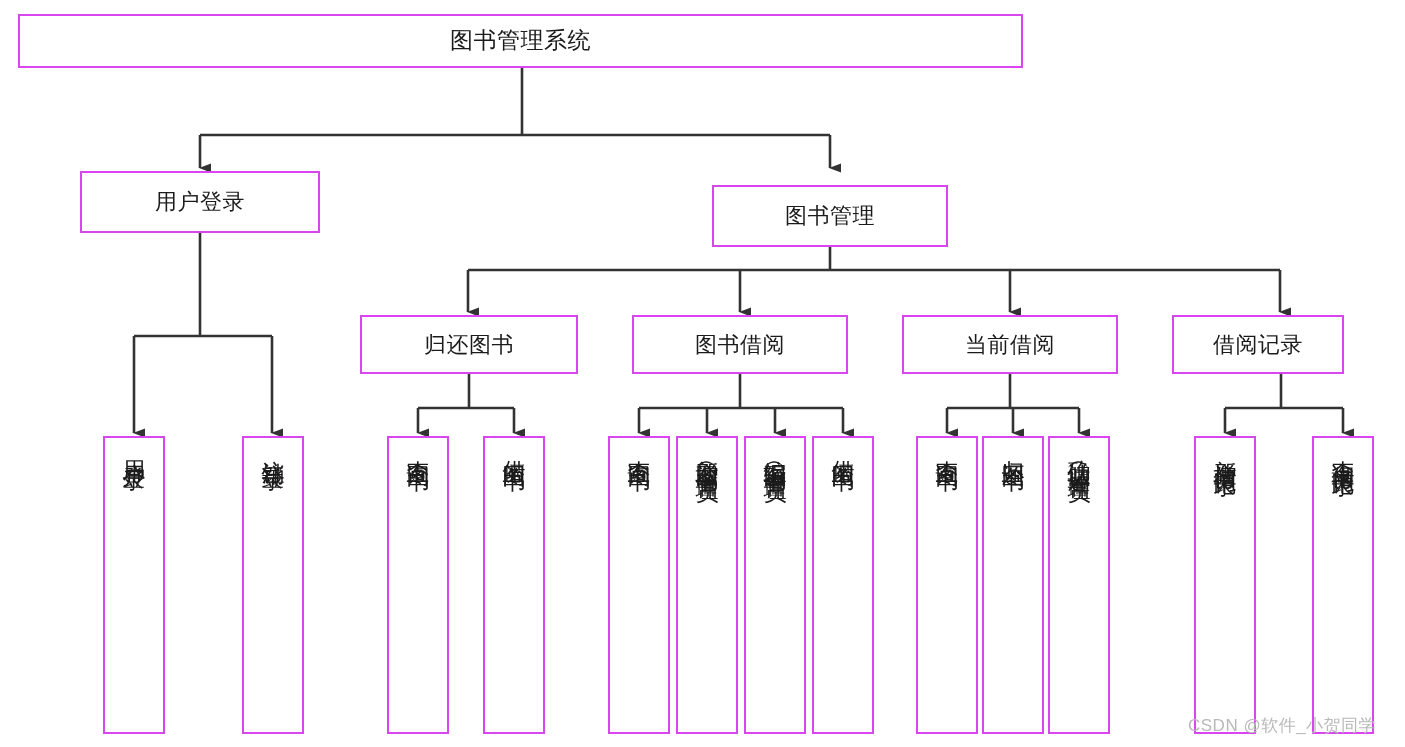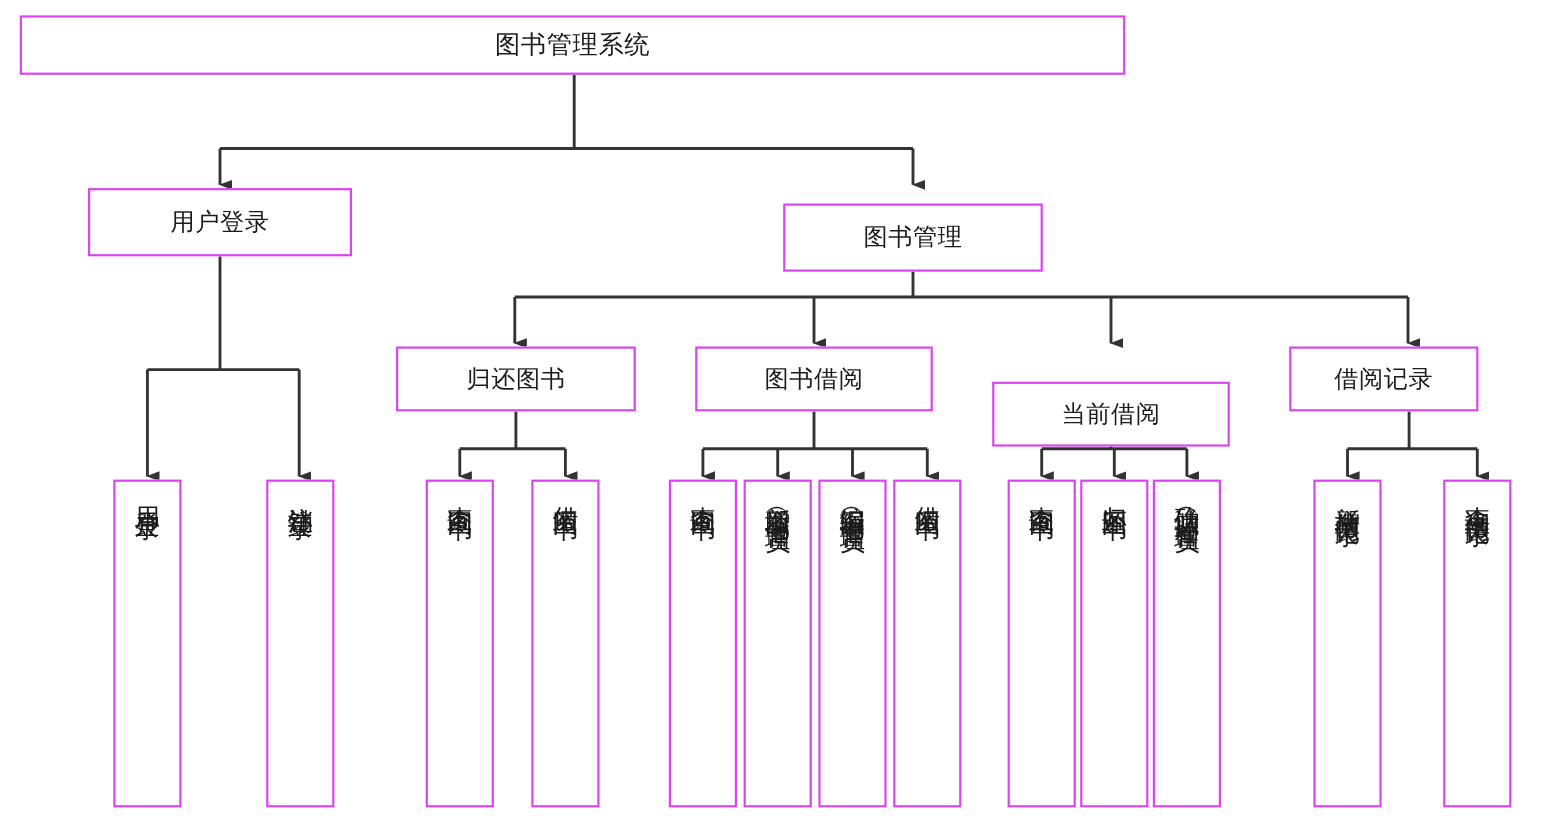--- a/index.html
+++ b/index.html
@@ -128,21 +128,21 @@
       </div>
       <div class="node-box horizontal level2" style="left: 712px; top: 171px; width: 236px; height: 62px; margin-top: 14px;">
         <span class="node-label">图书管理</span>
       </div>
       <div class="node-box horizontal level3" style="left: 360px; top: 315px; width: 218px; height: 59px;">
         <span class="node-label">归还图书</span>
       </div>
       <div class="node-box horizontal level3" style="left: 632px; top: 315px; width: 216px; height: 59px;">
         <span class="node-label">图书借阅</span>
       </div>
-      <div class="node-box horizontal level3" style="left: 902px; top: 315px; width: 216px; height: 59px; margin-top: 32px;">
+      <div class="node-box horizontal level3" style="left: 902px; top: 315px; width: 216px; height: 59px;">
         <span class="node-label">当前借阅</span>
       </div>
       <div class="node-box horizontal level3" style="left: 1172px; top: 315px; width: 172px; height: 59px;">
         <span class="node-label">借阅记录</span>
       </div>
       <div class="node-box vertical leaf" style="left: 103px; top: 436px; width: 62px; height: 298px;">
         <span class="node-label">用户登录</span>
       </div>
       <div class="node-box vertical leaf" style="left: 242px; top: 436px; width: 62px; height: 298px;">
         <span class="node-label">注销登录</span>
@@ -175,14 +175,15 @@
         <span class="node-label">确认归还（管理员）</span>
       </div>
       <div class="node-box vertical leaf" style="left: 1194px; top: 436px; width: 62px; height: 298px;">
         <span class="node-label">新增借阅记录</span>
       </div>
       <div class="node-box vertical leaf" style="left: 1312px; top: 436px; width: 62px; height: 298px;">
         <span class="node-label">查询借阅记录</span>
       </div>
     </div>
 
+  <div class="watermark" style="left:1188px; top:714px;">CSDN @软件_小贺同学</div>
 
 </div>
 
 </body></html>

